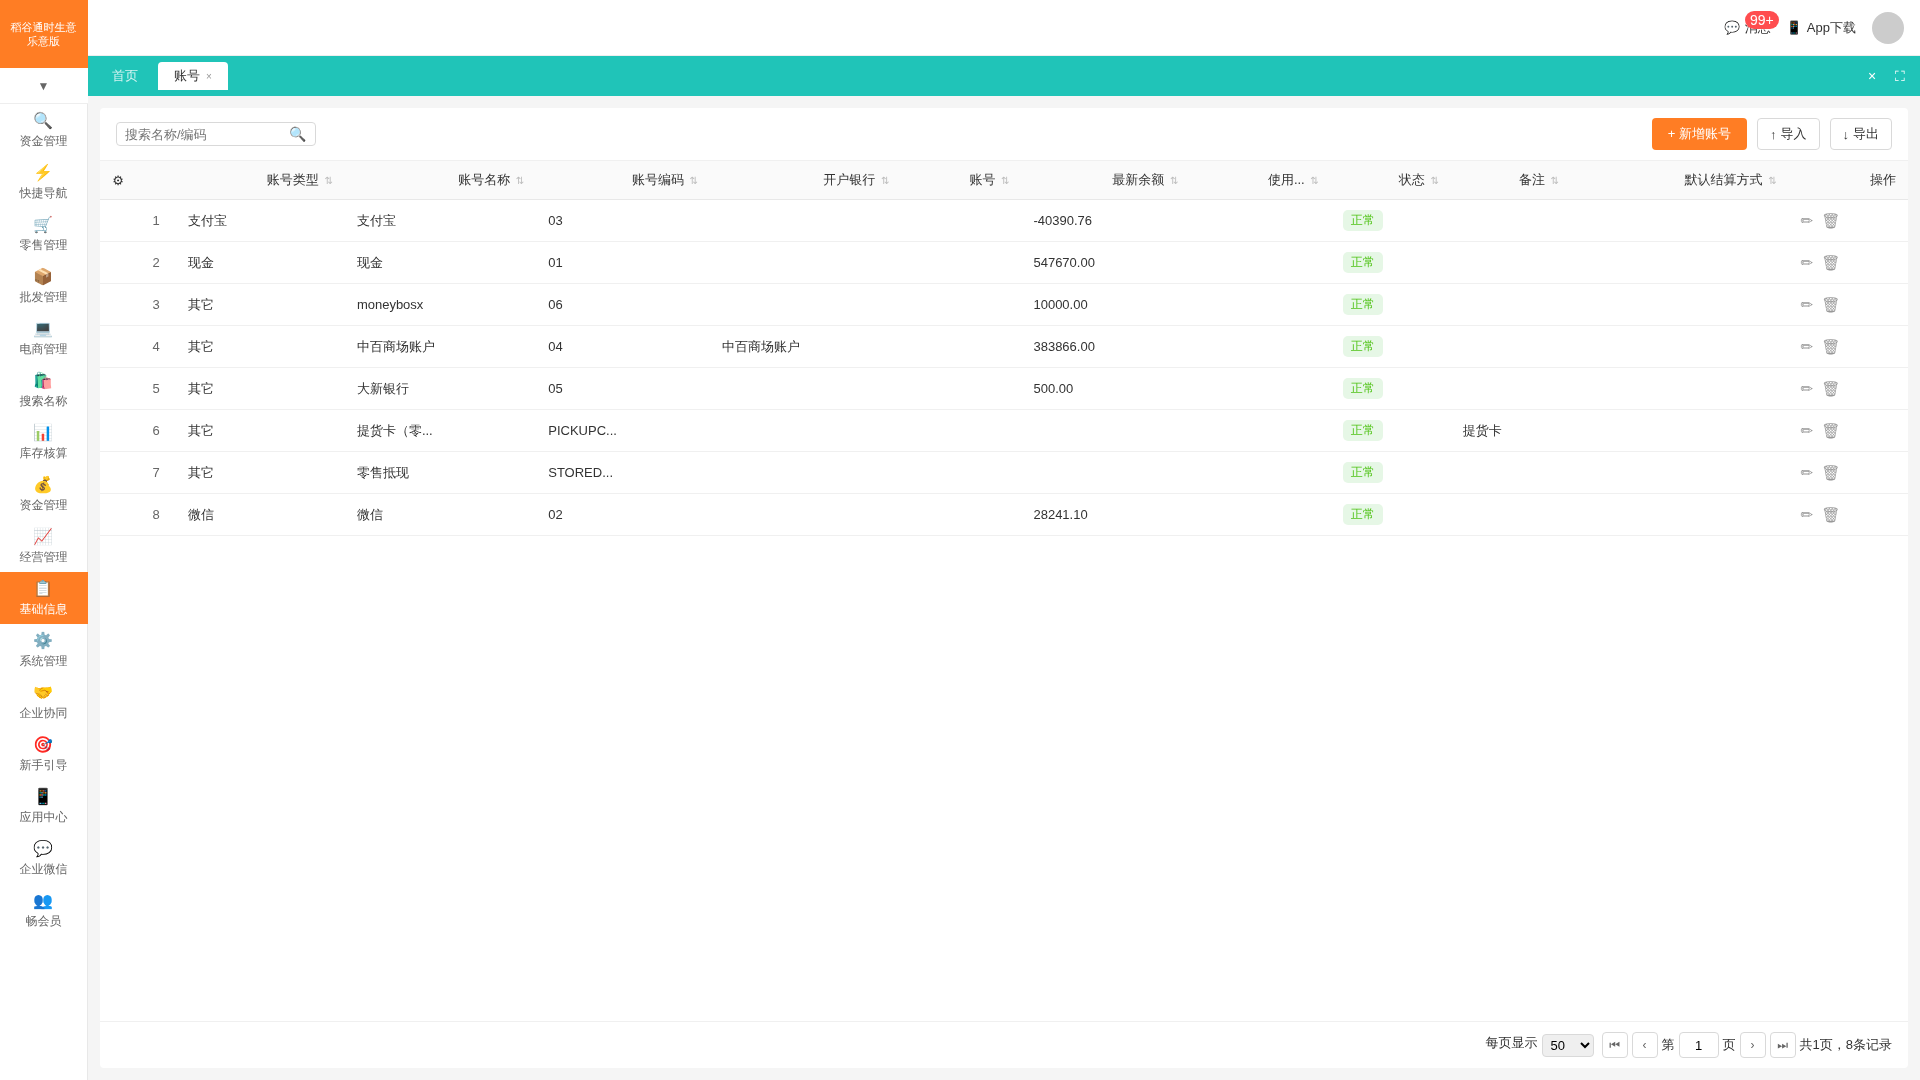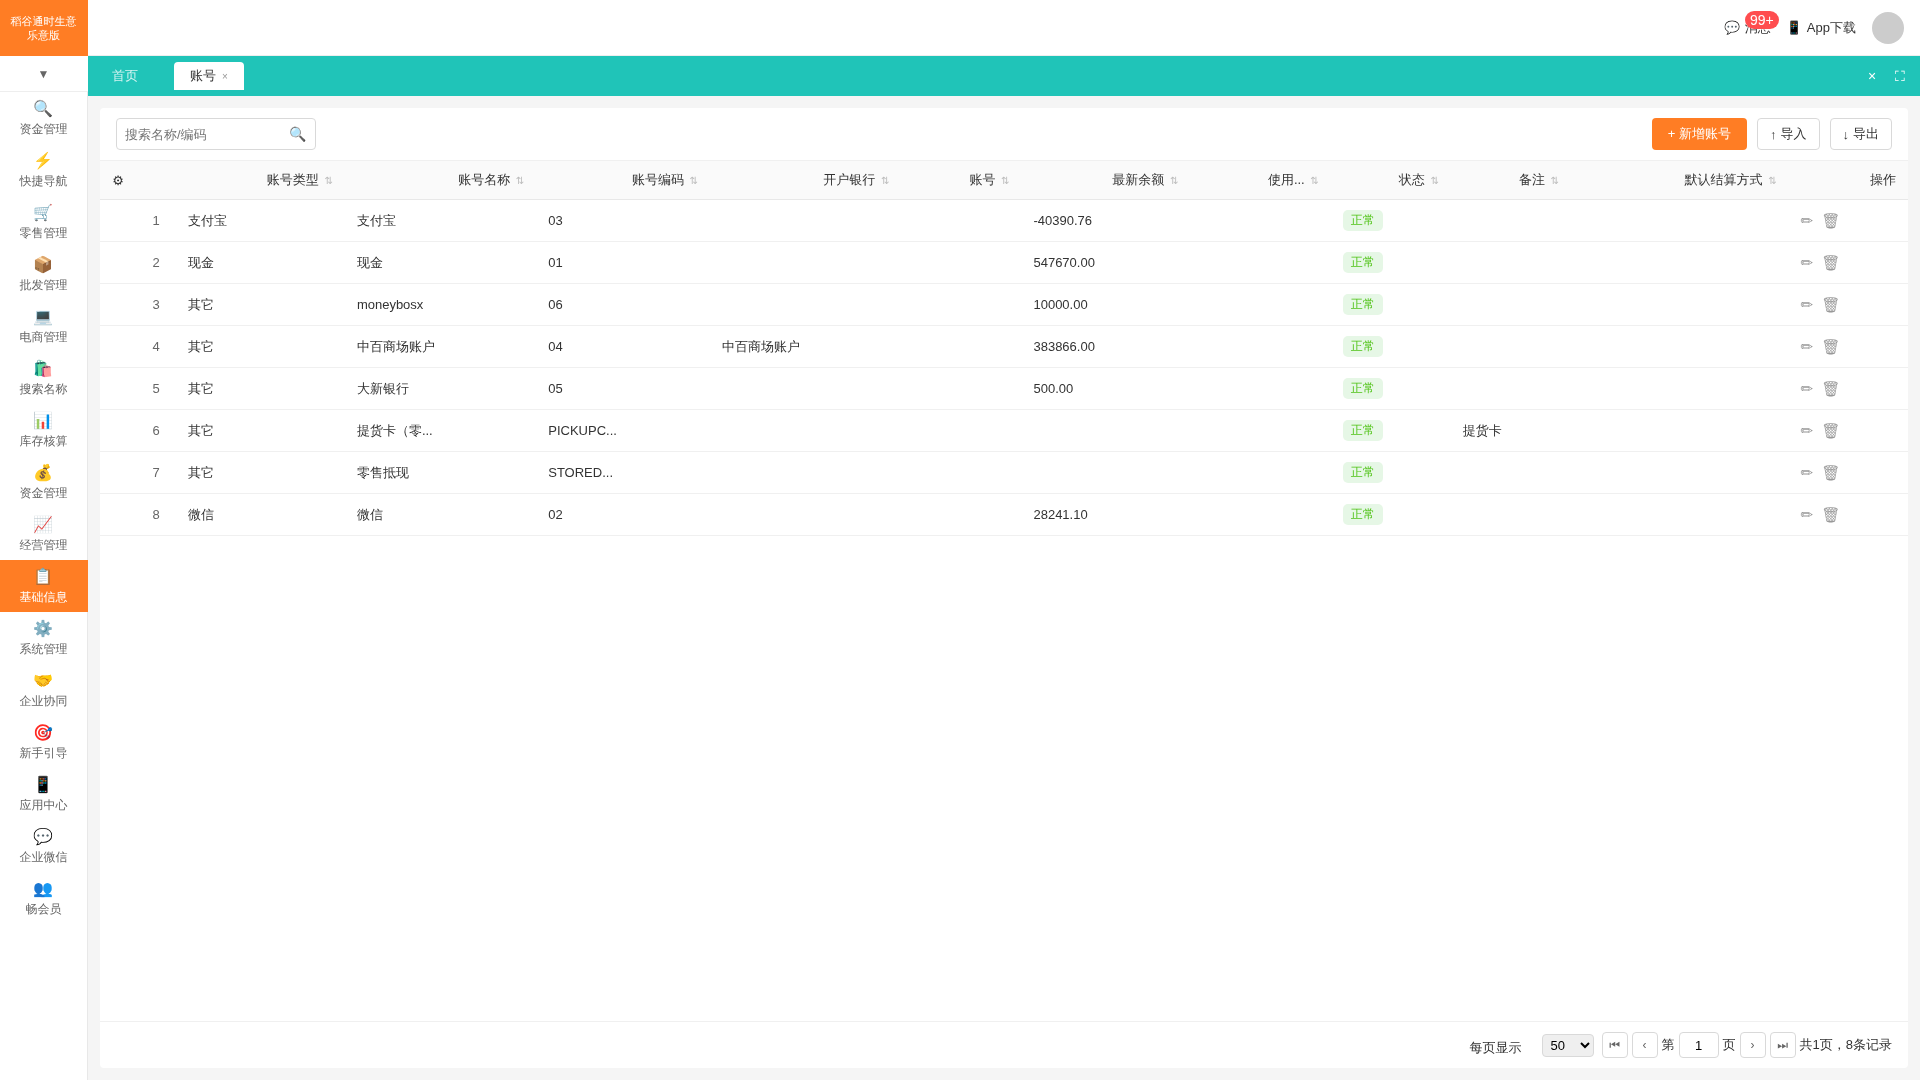--- a/index.html
+++ b/index.html
@@ -10,21 +10,21 @@
       width: 88px;
       background: #fff;
       display: flex;
       flex-direction: column;
       align-items: center;
       border-right: 1px solid #e8e8e8;
       flex-shrink: 0;
     }
     .sidebar-logo {
       width: 88px;
-      height: 56px;
+      height: 68px;
       background: #ff7d24;
       display: flex;
       align-items: center;
       justify-content: center;
       flex-shrink: 0;
     }
     .logo-text {
       color: #fff;
       font-size: 11px;
       text-align: center;
@@ -151,21 +151,21 @@
       padding: 10px 16px;
       gap: 10px;
       border-bottom: 1px solid #f0f0f0;
     }
     .search-box {
       display: flex;
       align-items: center;
       border: 1px solid #d9d9d9;
       border-radius: 4px;
       padding: 0 8px;
-      height: 32px;
+      height: 24px;
       width: 200px;
       gap: 6px;
     }
     .search-box input {
       border: none; outline: none; font-size: 13px; width: 100%; color: #999;
     }
     .search-icon { color: #999; font-size: 14px; }
     .toolbar-spacer { flex: 1; }
     .btn-primary {
       background: #ff7d24;
@@ -235,21 +235,21 @@
     .pagination {
       display: flex;
       align-items: center;
       justify-content: flex-end;
       padding: 10px 16px;
       gap: 8px;
       border-top: 1px solid #f0f0f0;
       font-size: 13px;
       color: #333;
     }
-    .pagination-size { display: flex; align-items: flex-end; gap: 20px; }
+    .pagination-size { display: flex; align-items: flex-start; gap: 4px; }
     .pagination-size select {
       border: 1px solid #d9d9d9;
       border-radius: 4px;
       padding: 2px 4px;
       font-size: 13px;
     }
     .pagination-nav { display: flex; align-items: center; gap: 4px; }
     .page-btn {
       width: 26px; height: 26px; border: 1px solid #d9d9d9;
       border-radius: 4px; background: #fff; cursor: pointer;
@@ -355,21 +355,21 @@
       </div>
       <div class="app-download">
         <span>📱</span>
         <span>App下载</span>
       </div>
       <div class="avatar"></div>
     </div>
   </div>
 
   <div class="tabbar">
-    <div id="tabs-container" style="display:flex;align-items:center;gap:20px;">
+    <div id="tabs-container" style="display:flex;align-items:center;gap:4px;">
         <div class="tab">
           <span>首页</span>
         </div>
         <div class="tab active">
           <span>账号</span>
           <span class="close-icon">×</span>
         </div>
       </div>
     <div class="tab-spacer"></div>
     <div class="tab-action-btns">

